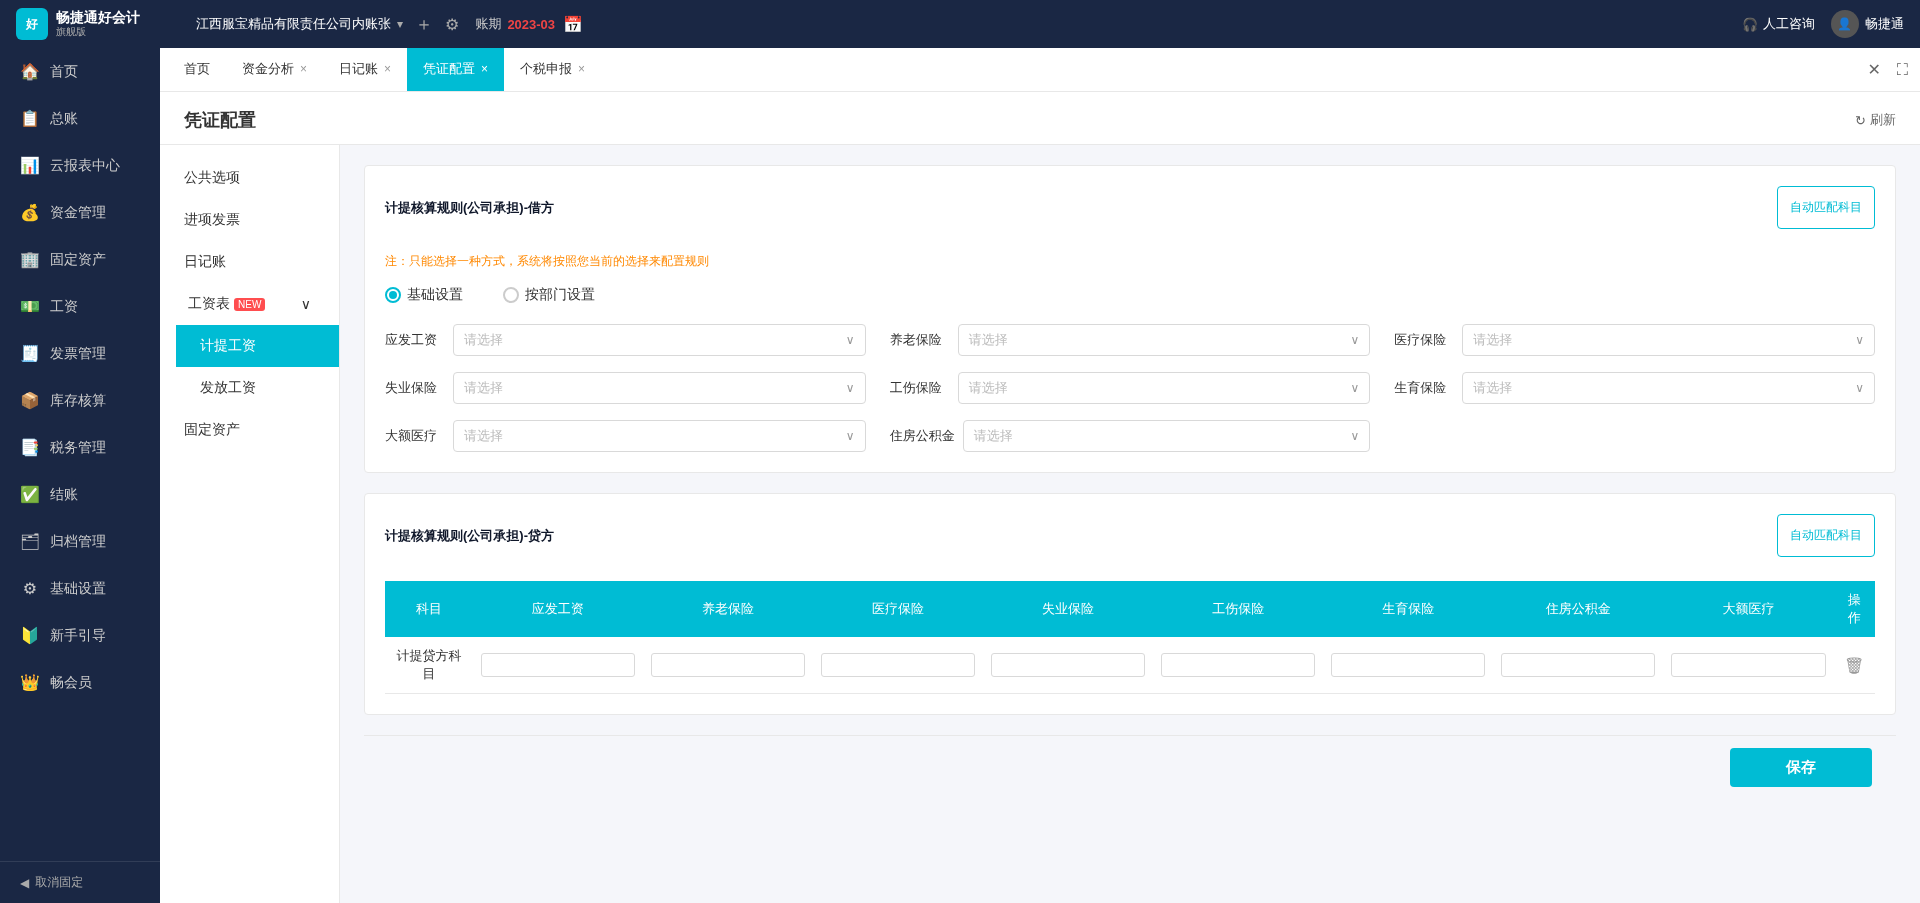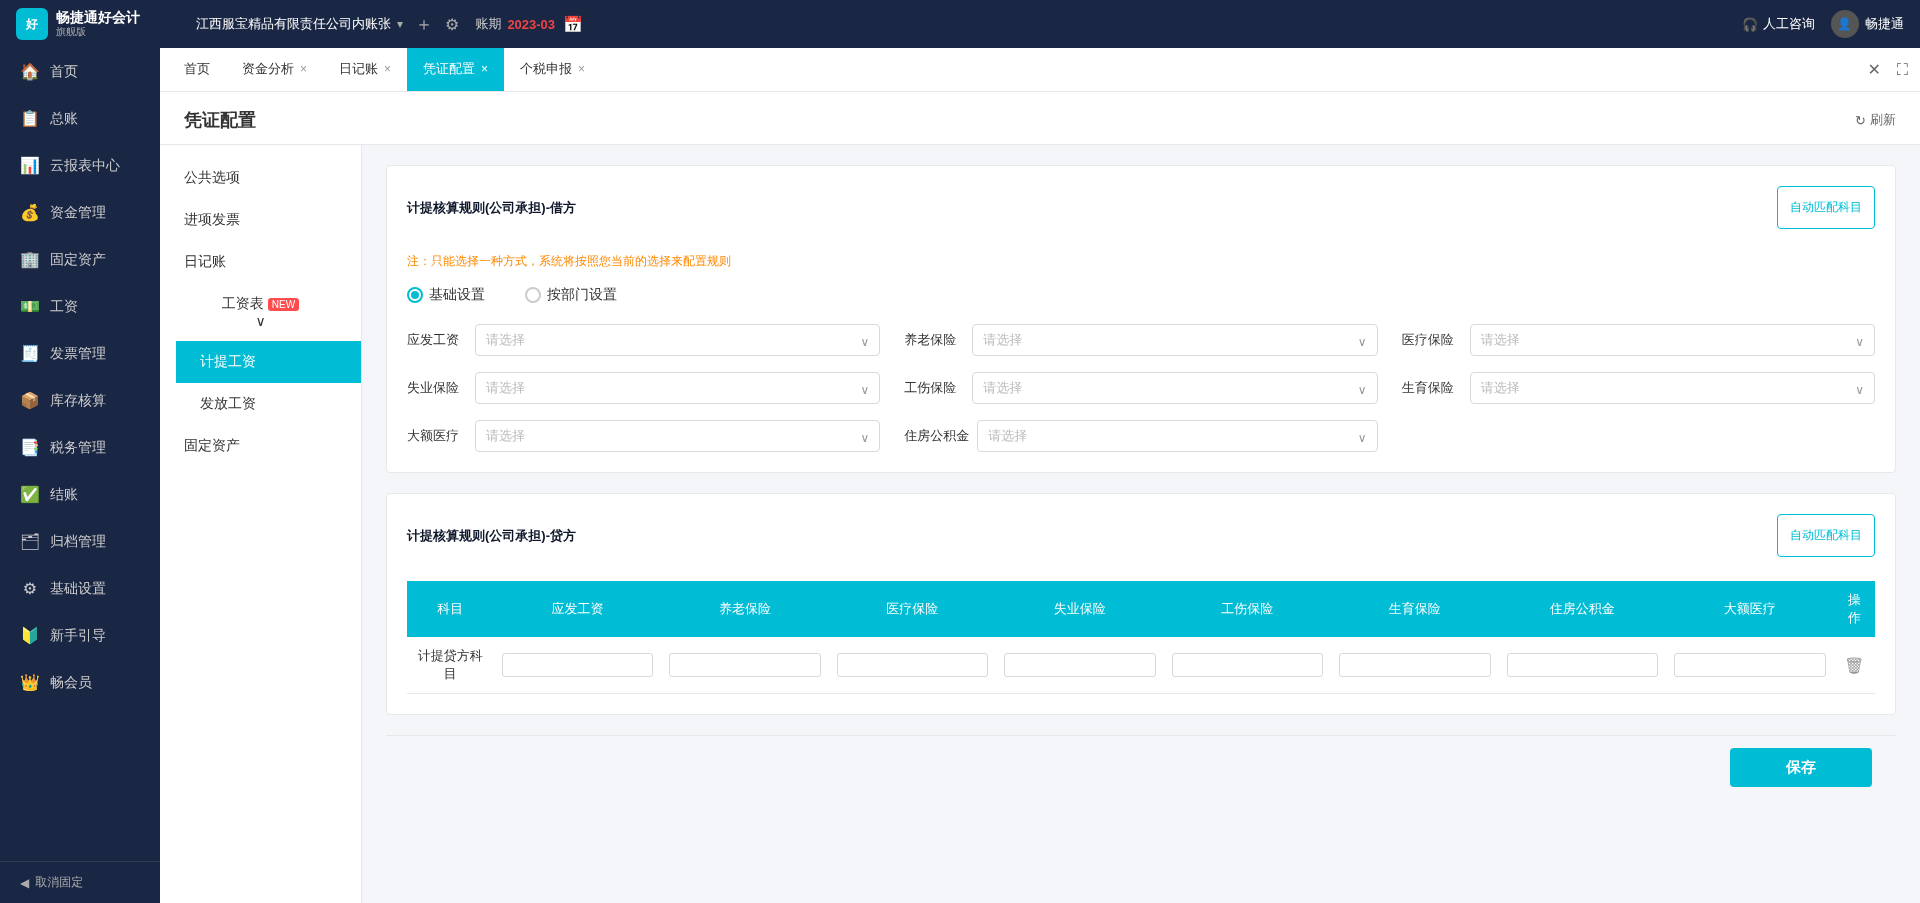--- a/index.html
+++ b/index.html
@@ -49,24 +49,24 @@
 
     
     .page-header { display: flex; align-items: center; justify-content: space-between; padding: 16px 24px 12px; background: #fff; border-bottom: 1px solid #e8e8e8; }
     .page-title { font-size: 18px; font-weight: bold; color: #333; }
     .refresh-btn { display: flex; align-items: center; gap: 4px; color: #666; font-size: 13px; cursor: pointer; }
 
     
     .two-panel { display: flex; flex: 1; overflow: hidden; }
 
     
-    .left-nav { width: 202px; background: #fff; border-right: 1px solid #e8e8e8; padding: 12px 0; flex-shrink: 0; }
+    .left-nav { width: 180px; background: #fff; border-right: 1px solid #e8e8e8; padding: 12px 0; flex-shrink: 0; }
     .left-nav-item { padding: 12px 24px; font-size: 14px; color: #333; cursor: pointer; }
     .left-nav-item.active { background: #00bcd4; color: #fff; }
-    .left-nav-expandable { display: flex; align-items: center; justify-content: space-between; padding: 12px 28px; font-size: 14px; color: #333; cursor: pointer; flex-direction: column; }
+    .left-nav-expandable { display: flex; align-items: center; justify-content: space-between; padding: 12px 28px; font-size: 14px; color: #333; cursor: pointer; }
     .new-badge { background: #ff4d4f; color: #fff; font-size: 10px; padding: 1px 4px; border-radius: 3px; margin-left: 4px; }
     .left-nav-sub { padding-left: 16px; }
 
     
     .right-content { flex: 1; overflow-y: auto; padding: 20px 24px; }
 
     
     .section { background: #fff; border-radius: 4px; padding: 20px; margin-bottom: 20px; border: 1px solid #e8e8e8; }
     .section-title { font-size: 13px; font-weight: bold; color: #0f172a; margin-bottom: 12px; }
     .section-note { font-size: 12px; color: #ff8800; margin-bottom: 16px; }
@@ -75,21 +75,21 @@
     .radio-group { display: flex; align-items: center; gap: 40px; margin-bottom: 20px; }
     .radio-item { display: flex; align-items: center; gap: 6px; cursor: pointer; font-size: 14px; color: #333; }
     .radio-circle { width: 16px; height: 16px; border-radius: 50%; border: 2px solid #00bcd4; display: flex; align-items: center; justify-content: center; }
     .radio-circle.checked::after { content: ''; width: 8px; height: 8px; border-radius: 50%; background: #00bcd4; display: block; }
     .radio-circle.unchecked { border-color: #ccc; }
 
     
     .form-grid { display: grid; grid-template-columns: repeat(3, 1fr); gap: 16px 24px; }
     .form-item { display: flex; align-items: center; gap: 8px; }
     .form-label { font-size: 13px; color: #333; white-space: nowrap; min-width: 60px; }
-    .form-select { flex: 1; display: flex; align-items: flex-end; justify-content: space-between; border: 1px solid #d9d9d9; border-radius: 4px; padding: 6px 10px; font-size: 13px; color: #bbb; cursor: pointer; background: #fff; }
+    .form-select { flex: 1; display: flex; align-items: center; justify-content: space-between; border: 1px solid #d9d9d9; border-radius: 4px; padding: 6px 10px; font-size: 13px; color: #bbb; cursor: pointer; background: #fff; }
     .select-arrow { color: #999; font-size: 12px; }
 
     
     .auto-match-btn { background: #fff; border: 1px solid #00bcd4; color: #00bcd4; padding: 12px 12px; border-radius: 4px; font-size: 12px; cursor: pointer; float: right; margin-bottom: 12px; }
 
     
     .data-table { width: 100%; border-collapse: collapse; }
     .data-table th { background: #00bcd4; color: #fff; padding: 10px 8px; font-size: 13px; text-align: center; font-weight: normal; }
     .data-table td { padding: 10px 8px; font-size: 13px; color: #333; border-bottom: 1px solid #e8e8e8; text-align: center; }
     .table-input { border: 1px solid #d9d9d9; border-radius: 3px; padding: 4px 6px; width: 100%; font-size: 12px; }

